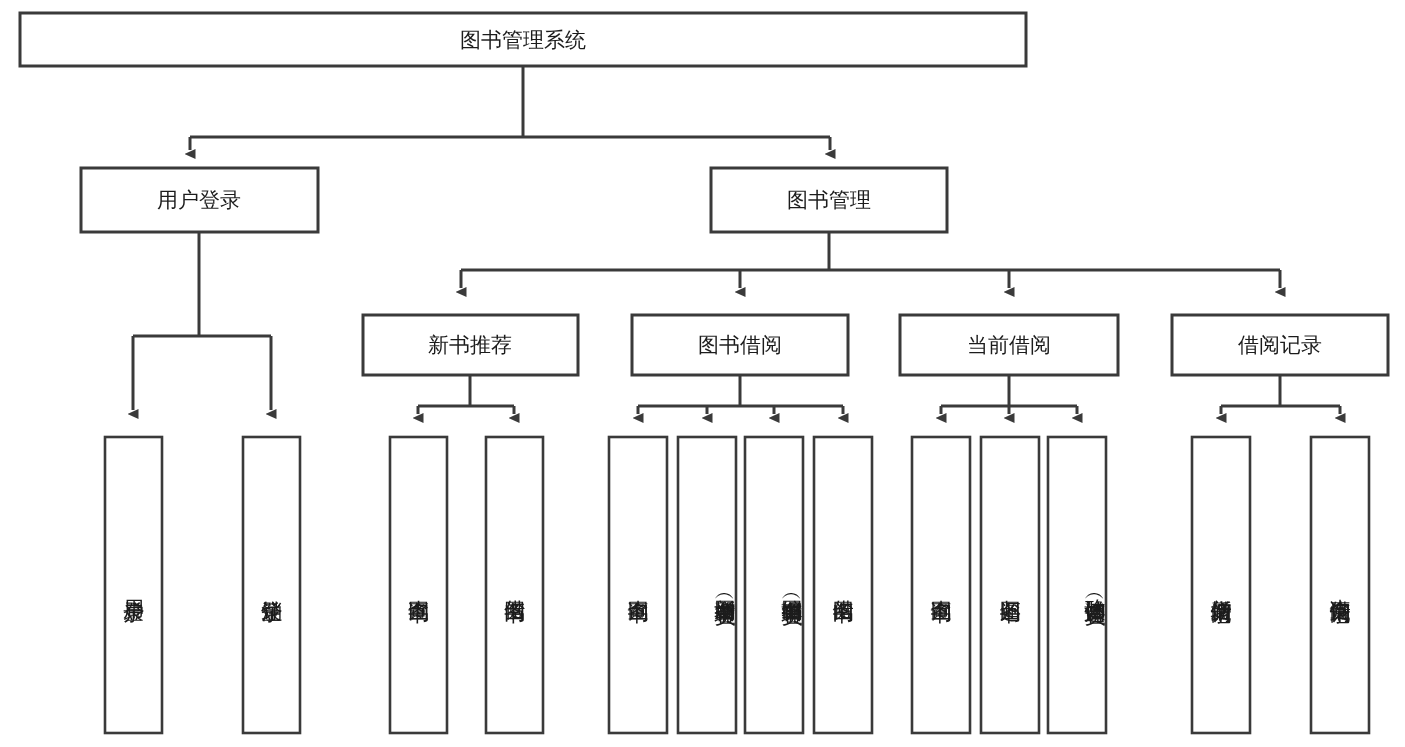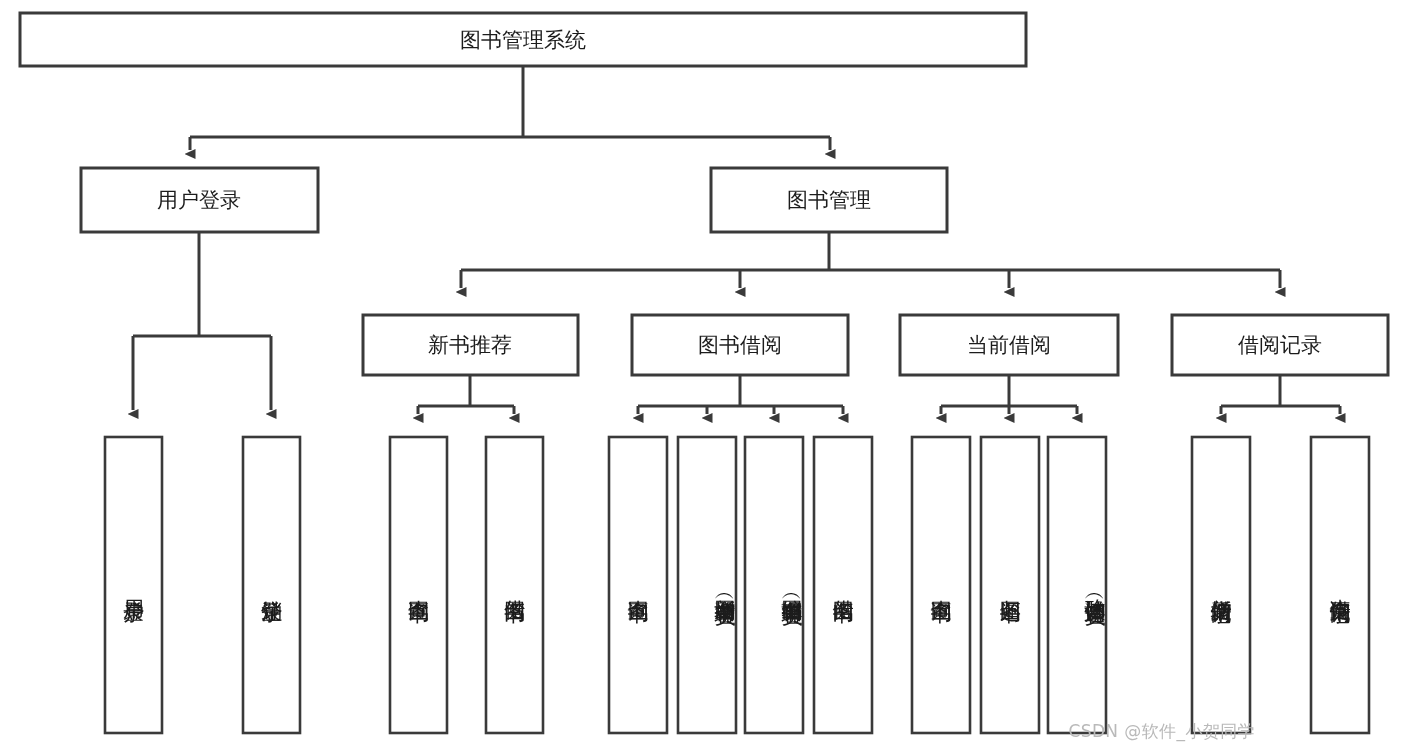--- a/index.html
+++ b/index.html
@@ -241,15 +241,14 @@
   <div class="vlabel" style="left:912px; top:437px; width:58px; height:296px;">查询图书</div>
 
   <div class="vlabel" style="left:981px; top:437px; width:58px; height:296px;">归还图书</div>
 
   <div class="vlabel" style="left:1048px; top:441px; width:58px; height:290px; align-items:flex-start;">确认归还（管理员）</div>
 
   <div class="vlabel" style="left:1192px; top:437px; width:58px; height:296px;">新增借阅记录</div>
 
   <div class="vlabel" style="left:1311px; top:437px; width:58px; height:296px;">查询借阅记录</div>
 
-  <div class="watermark">CSDN @软件_小贺同学</div>
 
 </div>
 
 </body></html>

